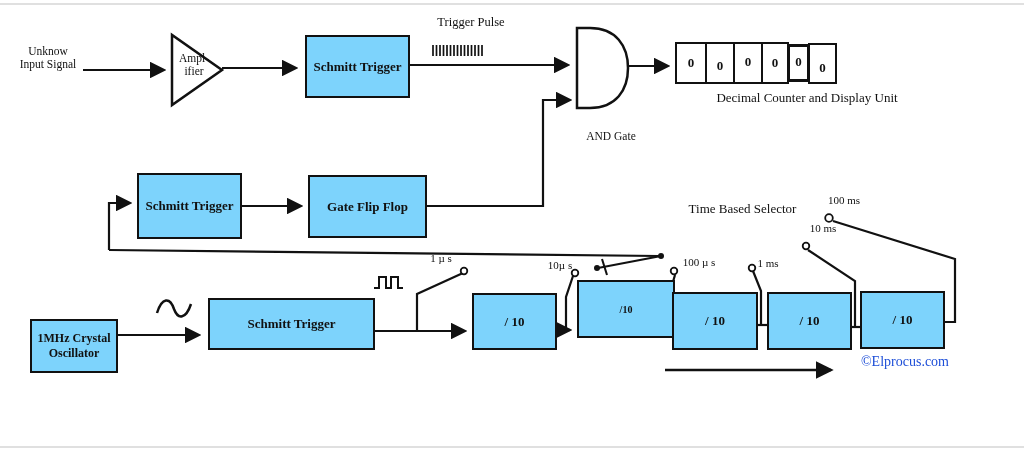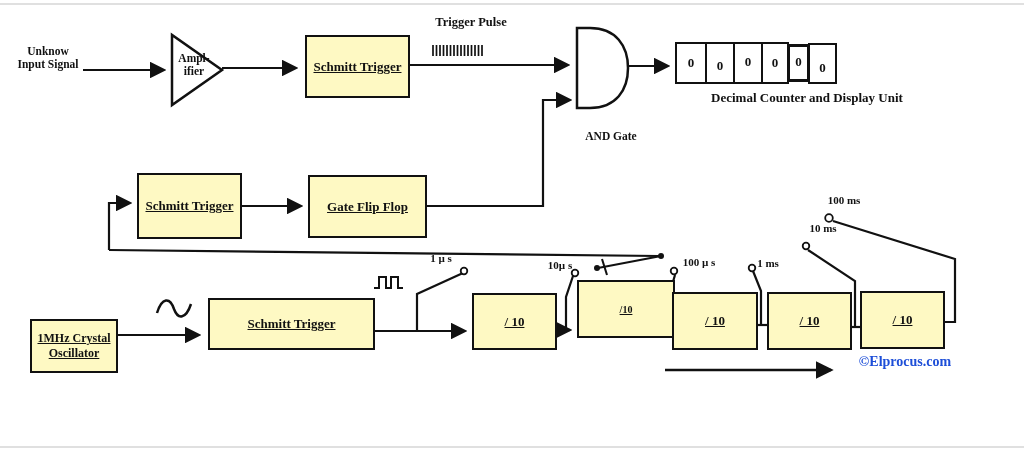--- a/index.html
+++ b/index.html
@@ -1,22 +1,22 @@
 <!DOCTYPE html>
 <html><head>
 <meta charset="utf-8">
 <style>
   html,body{margin:0;padding:0;background:#ffffff;}
   #stage{position:relative;width:1024px;height:453px;background:#ffffff;overflow:hidden;
          font-family:"Liberation Serif","DejaVu Serif",serif;color:#111;}
   #wires{position:absolute;left:0;top:0;z-index:1;}
-  .box{position:absolute;z-index:2;background:#fef9c3;border:2px solid #111;
+  .box{position:absolute;z-index:2;background:#7dd3fc;border:2px solid #111;
        display:flex;align-items:center;justify-content:center;text-align:center;
-       font-weight:bold;box-sizing:border-box;text-decoration:underline;}
-  .lbl{position:absolute;z-index:3;font-weight:bold;text-align:center;line-height:1.15;}
+       font-weight:bold;box-sizing:border-box;}
+  .lbl{position:absolute;z-index:3;font-weight:normal;text-align:center;line-height:1.15;}
   .two-line{display:flex;flex-direction:column;align-items:center;justify-content:center;}
   
   #display-unit{position:absolute;left:675px;top:42px;z-index:2;display:flex;align-items:flex-start;}
   .digit-cell{background:#fff;border:2px solid #111;box-sizing:border-box;
               display:flex;align-items:center;justify-content:center;
               font-weight:bold;font-size:13px;}
   .digit-cell + .digit-cell{margin-left:-2px;}
   .dc1{width:32px;height:42px;}
   .dc2{width:30px;height:42px;}  .dc2 span{margin-top:6px;}
   .dc3{width:30px;height:42px;}  .dc3 span{margin-top:-2px;}
@@ -163,20 +163,21 @@
     <span>Ampl-</span>
     <span>ifier</span>
   </div>
 
   <div class="lbl" style="left:430px;top:15px;width:82px;font-size:12.5px;">Trigger Pulse</div>
 
   <div class="lbl" style="left:580px;top:118px;width:62px;font-size:11.5px;margin-top:12px;">AND Gate</div>
 
   <div class="lbl" style="left:663px;top:91px;width:200px;font-size:13px;margin-left:44px;">Decimal Counter and Display Unit</div>
 
+  <div class="lbl" style="left:680px;top:202px;width:125px;font-size:13px;">Time Based Selector</div>
 
   <div class="lbl" style="left:424px;top:252px;width:34px;font-size:11px;">1 µ s</div>
   <div class="lbl" style="left:541px;top:259px;width:38px;font-size:11px;">10µ s</div>
   <div class="lbl" style="left:677px;top:256px;width:44px;font-size:11px;">100 µ s</div>
   <div class="lbl" style="left:753px;top:257px;width:30px;font-size:11px;">1 ms</div>
   <div class="lbl" style="left:804px;top:222px;width:38px;font-size:11px;">10 ms</div>
   <div class="lbl" style="left:822px;top:194px;width:44px;font-size:11px;">100 ms</div>
 
   <div class="lbl" style="left:850px;top:354px;width:110px;font-size:14px;color:#1d4ed8;">©Elprocus.com</div>
 

